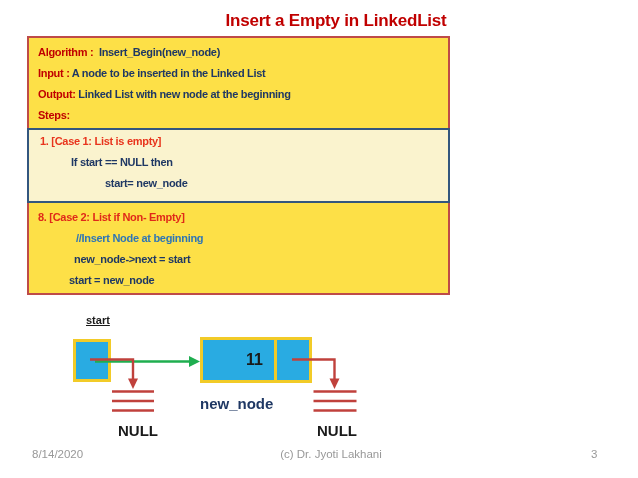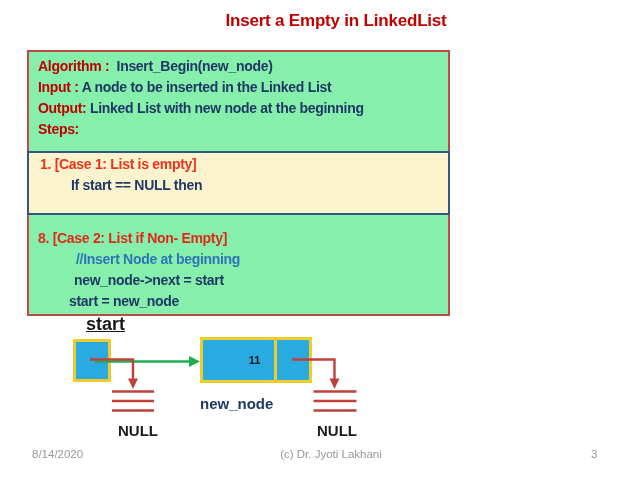--- a/index.html
+++ b/index.html
@@ -7,55 +7,55 @@
     position:relative; width:638px; height:478px; background:#ffffff;
     font-family:"Liberation Sans", sans-serif; font-weight:700; overflow:hidden;
   }
   .title{
     position:absolute; top:11px; left:34px; right:0; margin:0;
     text-align:center; font-size:17px; letter-spacing:-0.2px;
     color:var(--title-red); font-weight:700;
   }
   
   .algo-box{
-    position:absolute; left:27px; top:50px; width:419px;
-    border:2px solid var(--outer-border-red); background:#86efac;
-    font-size:14px; letter-spacing:-0.3px; line-height:21px;
+    position:absolute; left:27px; top:36px; width:419px;
+    border:2px solid var(--outer-border-red); background:#fde047;
+    font-size:11px; letter-spacing:-0.3px; line-height:21px;
   }
   .sec{padding:4px 4px 2px 9px;}
   .sec-case1{
-    margin:9px -2px; padding:1px 4px 17px 11px;
+    margin:0 -2px; padding:1px 4px 7px 11px;
     background:var(--case1-bg);
     border:2px solid var(--case-border-navy);
   }
   .line{white-space:pre;}
   .lbl{color:var(--label-red); white-space:pre;}
   .txt{color:var(--body-navy); white-space:pre;}
   .navy{color:var(--body-navy);}
   .c1{color:var(--case1-red);}
   .c2{color:var(--case2-red);}
   .comment{color:var(--comment-blue);}
   .ind-31{margin-left:31px;}
   .ind-34{margin-left:38px;}
   .ind-36{margin-left:36px;}
   .ind-65{margin-left:65px;}
   
-  .lbl-start{position:absolute; left:86px; top:314px; font-size:18px; color:var(--text-black);text-decoration:underline;}
+  .lbl-start{position:absolute; left:86px; top:314px; font-size:11px; color:var(--text-black);text-decoration:underline;}
   .start-box{
     position:absolute; left:73px; top:339px; width:32px; height:37px;
     background:var(--node-fill-cyan); border:3px solid var(--node-border-gold);
   }
   .node-box{
     position:absolute; left:200px; top:337px; width:106px; height:40px;
     background:var(--node-fill-cyan); border:3px solid var(--node-border-gold);
     display:flex;
   }
   .cell-data{
     flex:1; display:flex; align-items:center; justify-content:center;
-    font-size:11px; color:var(--text-black);padding-left:32px;
+    font-size:16px; color:var(--text-black);padding-left:32px;
   }
   .cell-next{width:32px; border-left:3px solid var(--node-border-gold);}
   .overlay{position:absolute; left:0; top:0; pointer-events:none;}
   .lbl-newnode{
     position:absolute; left:200px; top:395px; width:112px; text-align:left;
     font-size:15px; color:var(--body-navy);
   }
   .lbl-null{position:absolute; top:422px; width:60px; text-align:center; font-size:15px; color:var(--text-black);}
   .null-left{left:108px;}
   .null-right{left:307px;}
@@ -77,20 +77,21 @@
     <div class="sec sec-header">
       <div class="line"><span class="lbl">Algorithm :  </span><span class="txt">Insert_Begin(new_node)</span></div>
       <div class="line"><span class="lbl">Input : </span><span class="txt">A node to be inserted in the Linked List</span></div>
       <div class="line"><span class="lbl">Output: </span><span class="txt">Linked List with new node at the beginning</span></div>
       <div class="line"><span class="lbl">Steps:</span></div>
     </div>
 
     <div class="sec-case1">
       <div class="line c1">1. [Case 1: List is empty]</div>
       <div class="line navy ind-31">If start == NULL then</div>
+      <div class="line navy ind-65">start= new_node</div>
     </div>
 
     <div class="sec sec-case2">
       <div class="line c2">8. [Case 2: List if Non- Empty]</div>
       <div class="line comment ind-34">//Insert Node at beginning</div>
       <div class="line navy ind-36">new_node-&gt;next = start</div>
       <div class="line navy ind-31">start = new_node</div>
     </div>
   </div>
 

